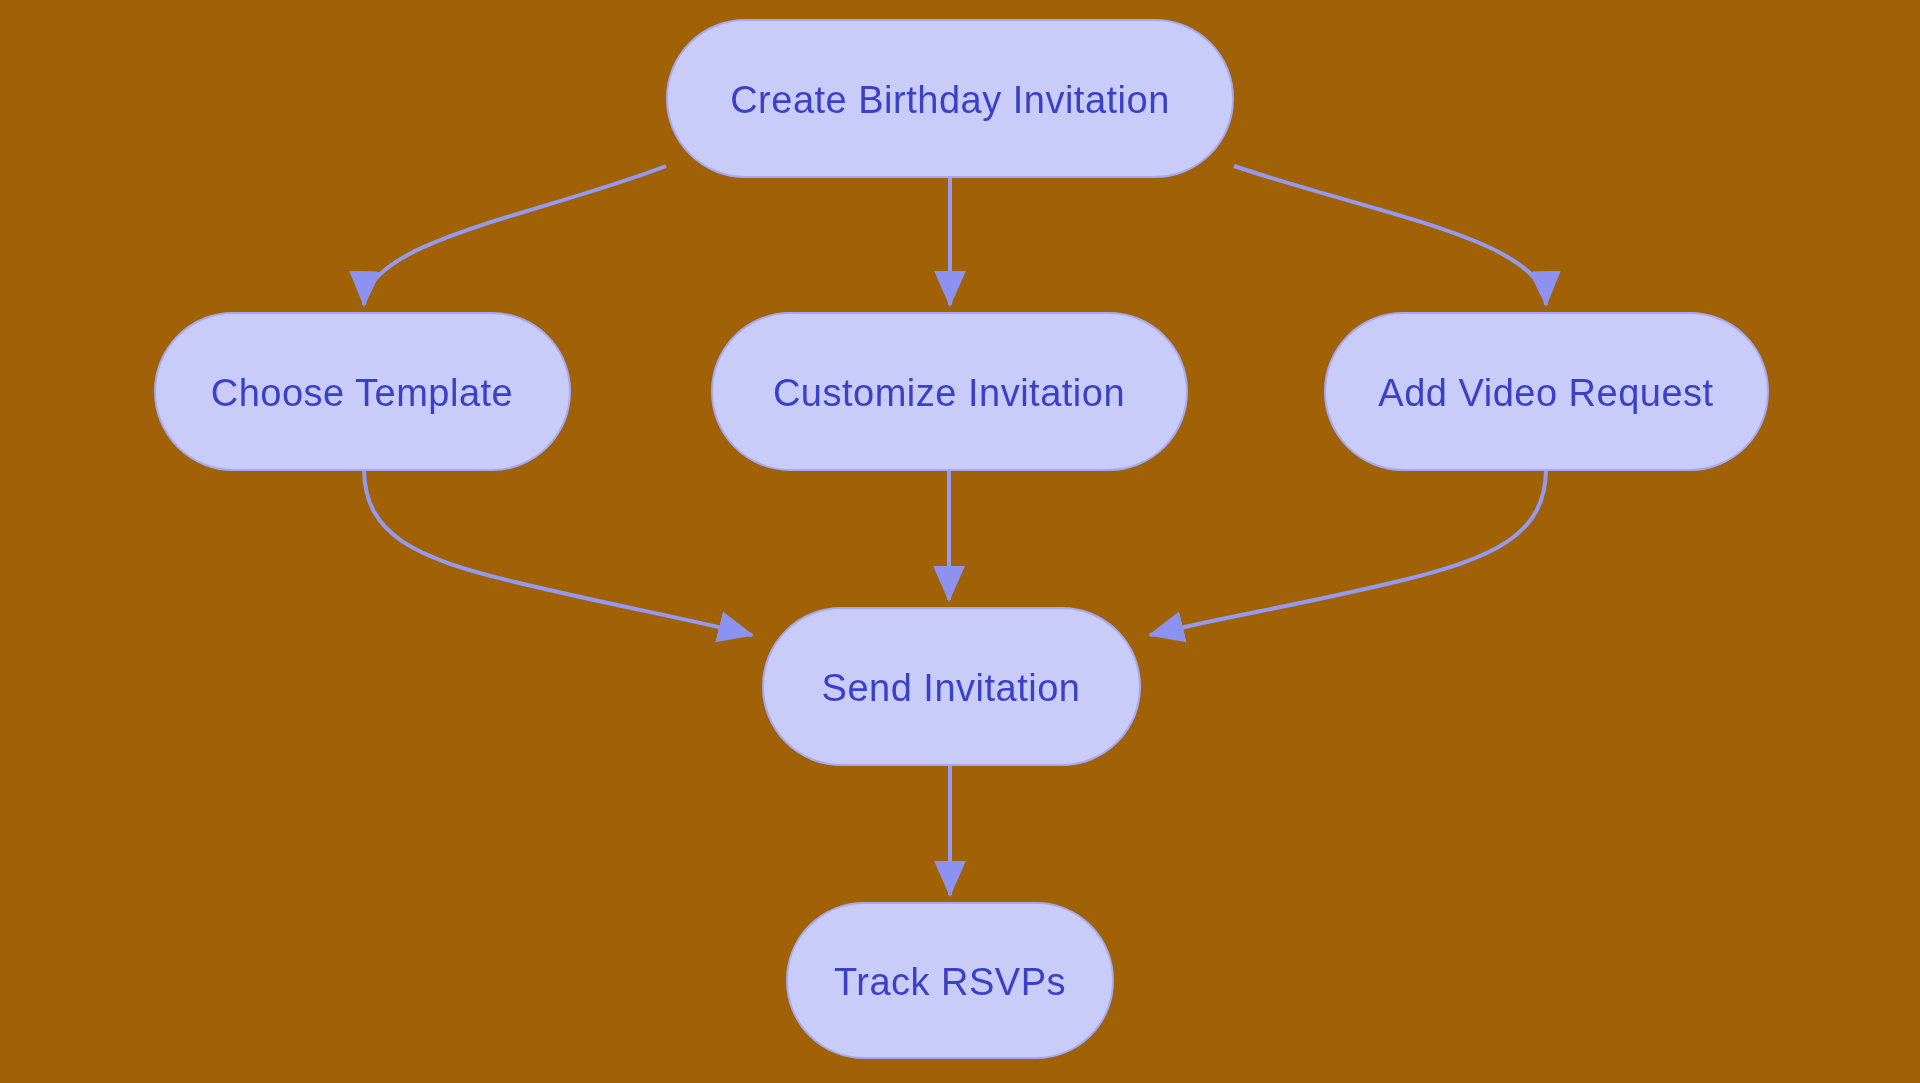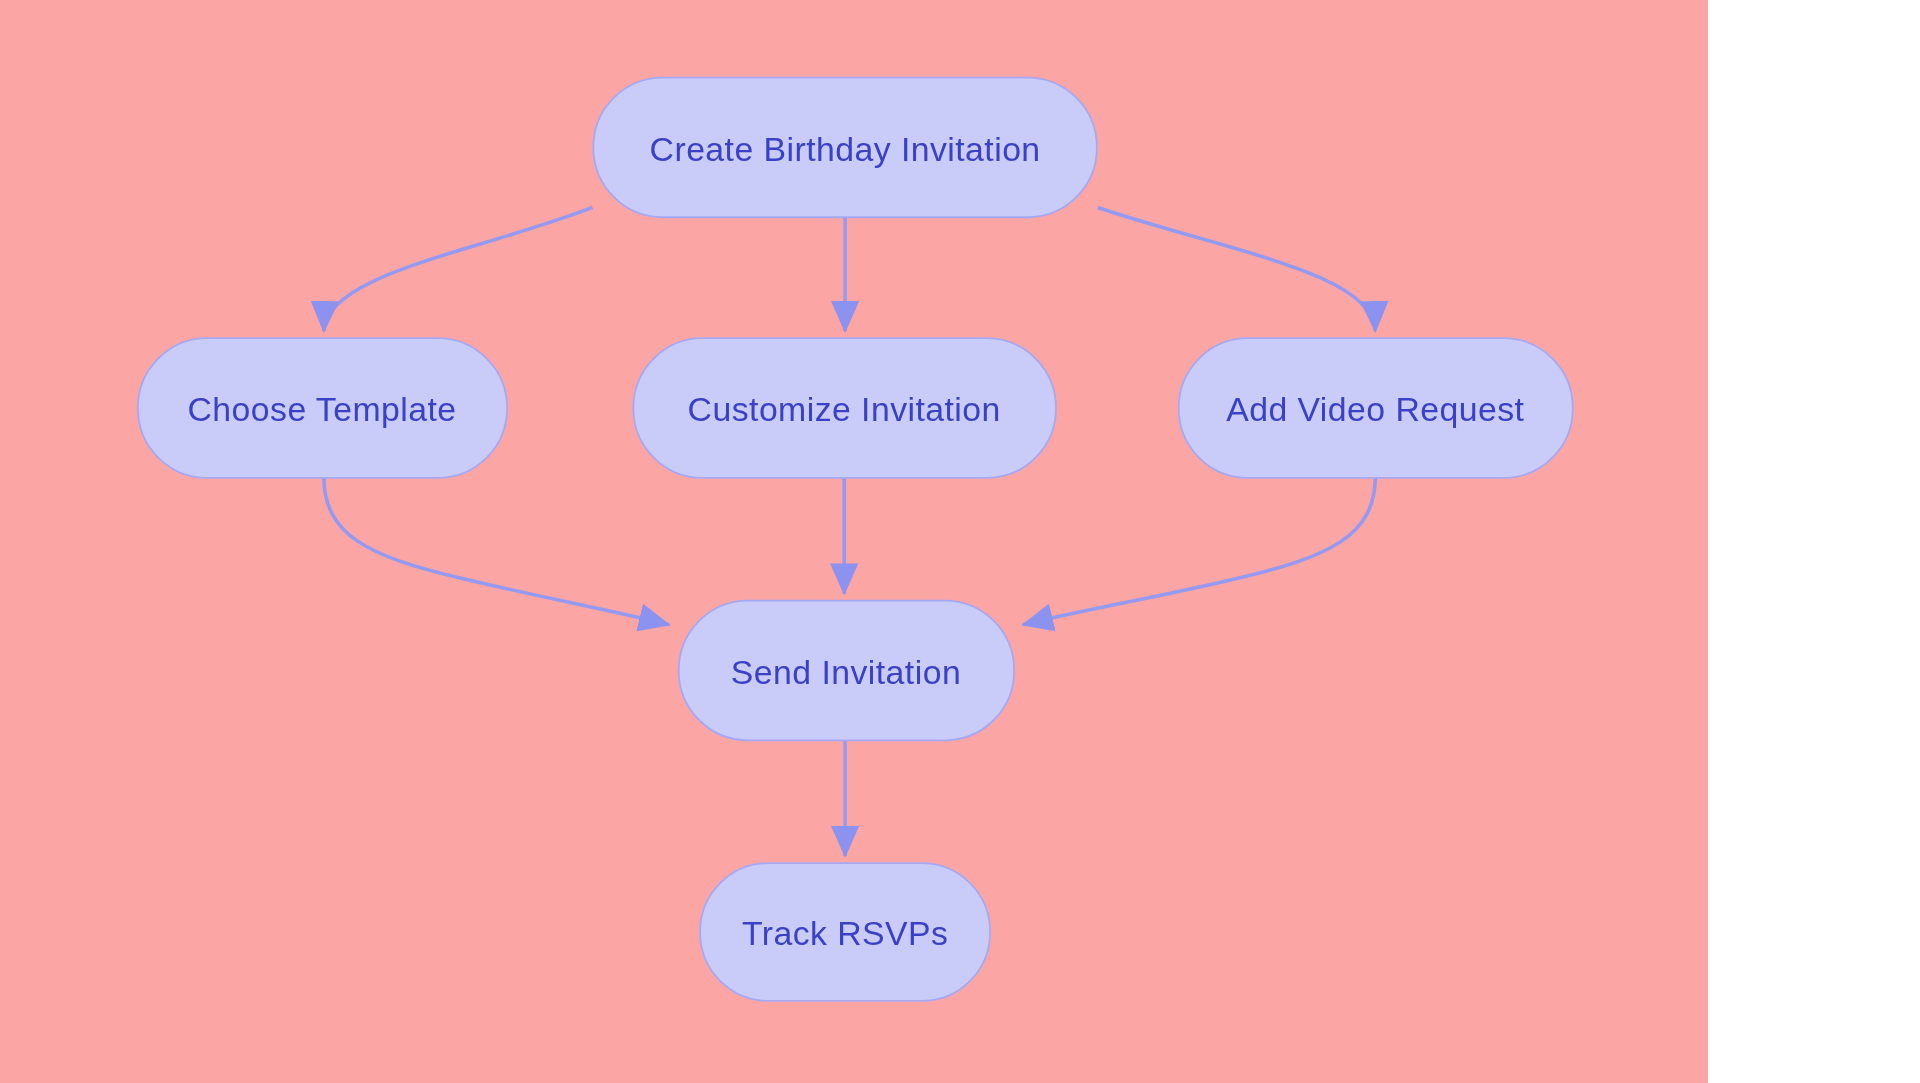--- a/index.html
+++ b/index.html
@@ -1,24 +1,24 @@
 <!DOCTYPE html>
 <html><head>
 <meta charset="utf-8">
 <style>
   html, body {
     margin: 0;
     padding: 0;
     background: #ffffff;
   }
   .stage {
-    width: 1708px;
+    width: 1920px;
     height: 1083px;
     position: relative;
-    background: #fca5a5;
+    background: #a16207;
     overflow: hidden;
     text-decoration: underline;
   }
   svg {
     display: block;
     width: 100%;
     height: 100%;
   }
   .node-shape {
     fill: #c9cbf9;

